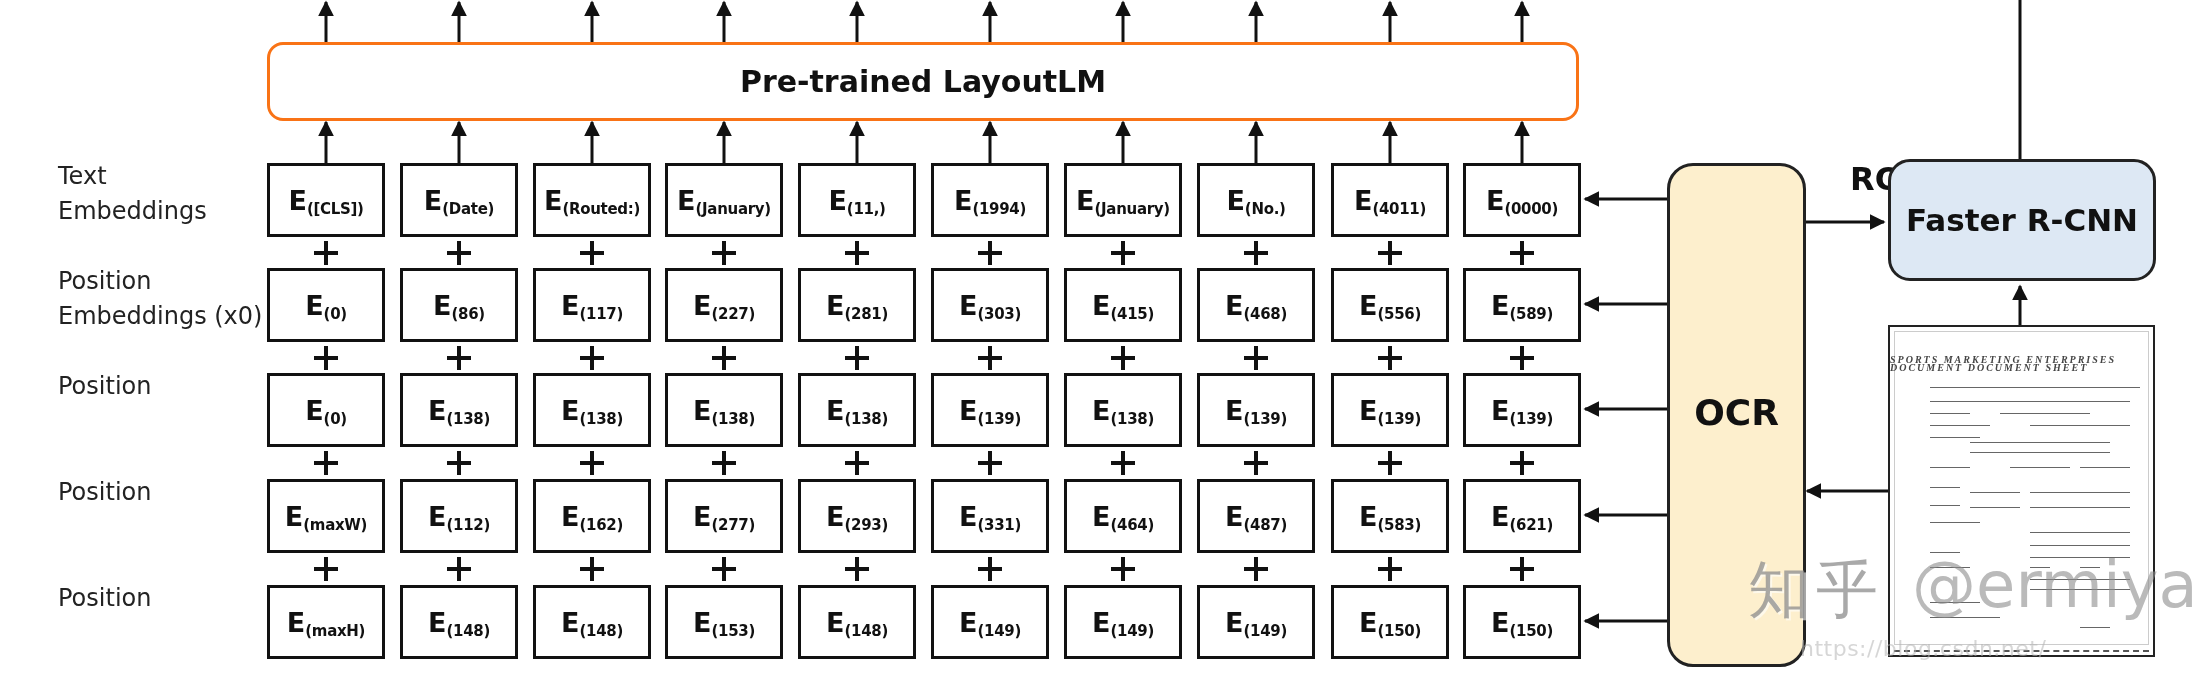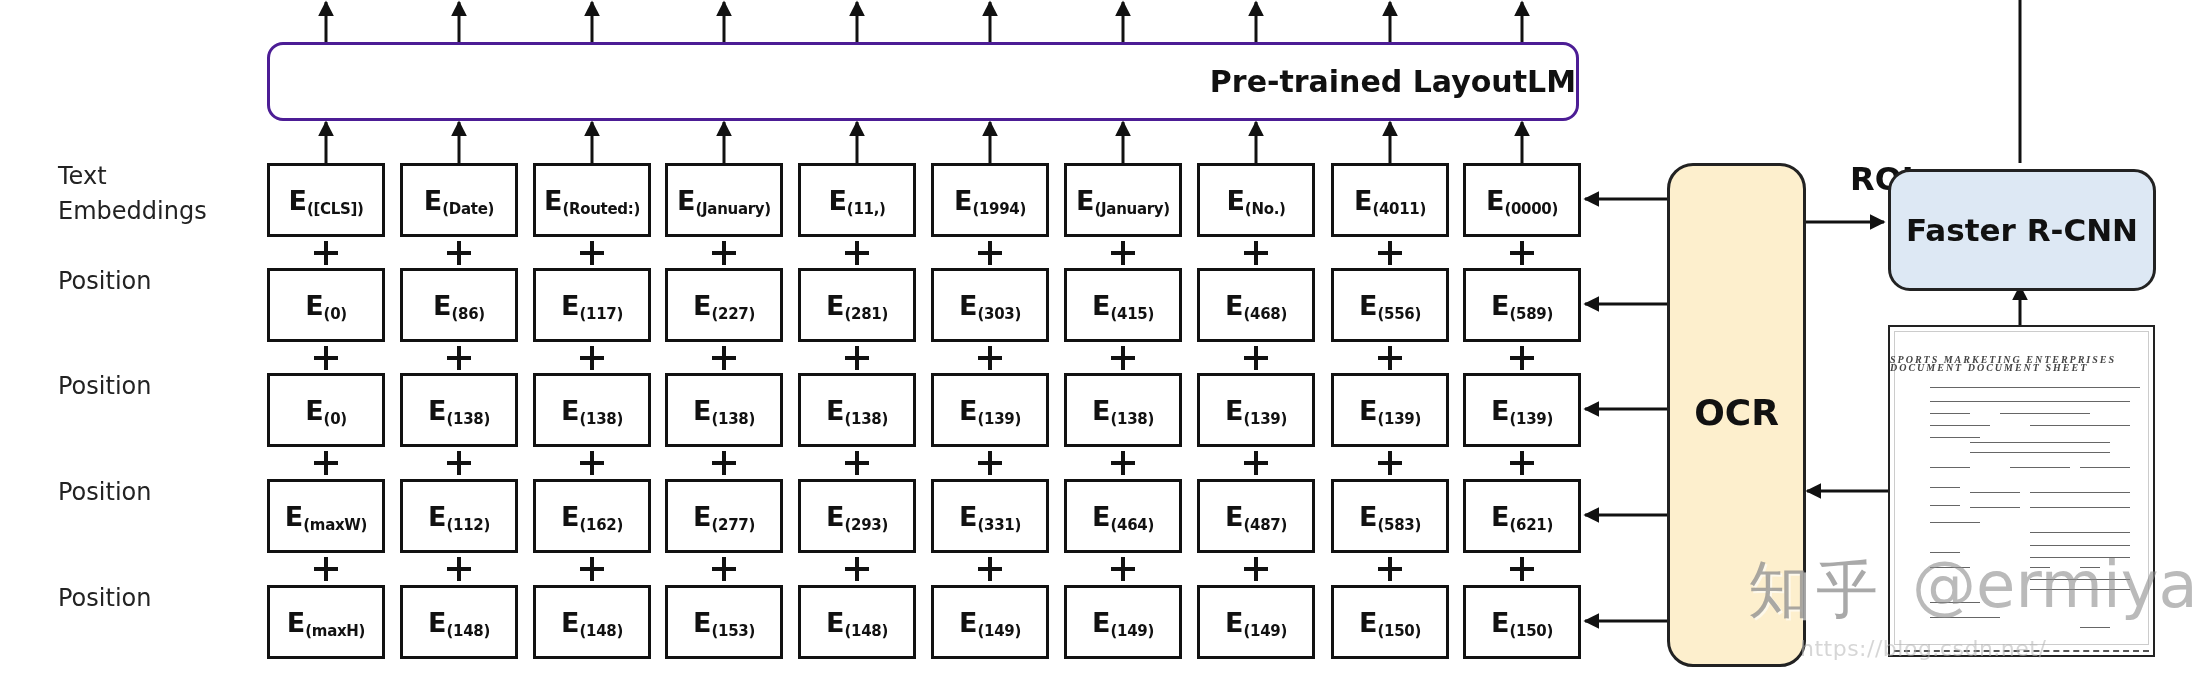--- a/index.html
+++ b/index.html
@@ -5,25 +5,25 @@
   html, body { margin:0; padding:0; background:#ffffff; }
   body { width:2204px; height:683px; position:relative; overflow:hidden; font-family:"Liberation Sans","DejaVu Sans",sans-serif; color:#111; }
   .row-label { position:absolute; left:58px; font-family:"DejaVu Sans","Liberation Sans",sans-serif; font-size:24px; line-height:35px; color:#222; white-space:nowrap; }
   .ebox { position:absolute; width:112px; height:68px; border:3px solid #111; background:#fff; box-sizing:content-box; display:flex; align-items:center; justify-content:center; }
   .ebox .e { font-family:"DejaVu Sans","Liberation Sans",sans-serif; font-weight:bold; font-size:27px; line-height:1; color:#111; }
   .ebox .sub { font-family:"DejaVu Sans","Liberation Sans",sans-serif; font-weight:bold; font-size:15px; position:relative; top:9px; color:#111; letter-spacing:-0.3px; }
   .plus { position:absolute; width:30px; height:30px; }
   .plus::before, .plus::after { content:""; position:absolute; background:#111; }
   .plus::before { left:13px; top:3px; width:4px; height:24px; }
   .plus::after { left:3px; top:13px; width:24px; height:4px; }
-  .layoutlm { position:absolute; left:267px; top:42px; width:1306px; height:73px; border:3px solid #4c1d95; border-radius:16px; background:#fff; display:flex; align-items:center; justify-content:flex-end; }
+  .layoutlm { position:absolute; left:267px; top:42px; width:1306px; height:73px; border:3px solid #f97316; border-radius:16px; background:#fff; display:flex; align-items:center; justify-content:center; }
   .layoutlm span { font-family:"DejaVu Sans","Liberation Sans",sans-serif; font-weight:bold; font-size:30px; color:#111; }
   .ocr { position:absolute; left:1667px; top:163px; width:133px; height:498px; border:3px solid #222; border-radius:26px; background:#fdefcd; display:flex; align-items:center; justify-content:center; }
   .ocr span { font-family:"DejaVu Sans","Liberation Sans",sans-serif; font-weight:bold; font-size:36px; color:#111; position:relative; top:-3px; }
-  .frcnn { position:absolute; left:1888px; top:169px; width:262px; height:116px; border:3px solid #222; border-radius:22px; background:#dde8f4; display:flex; align-items:center; justify-content:center; }
+  .frcnn { position:absolute; left:1888px; top:159px; width:262px; height:116px; border:3px solid #222; border-radius:22px; background:#dde8f4; display:flex; align-items:center; justify-content:center; }
   .frcnn span { font-family:"DejaVu Sans","Liberation Sans",sans-serif; font-weight:bold; font-size:31px; color:#111; }
   .roi { position:absolute; left:1815px; top:160px; font-family:"DejaVu Sans","Liberation Sans",sans-serif; font-weight:bold; font-size:32px; color:#111;margin-left:35px; }
   .doc { position:absolute; left:1888px; top:325px; width:263px; height:328px; border:2px solid #222; background:#fff; overflow:hidden; }
   .doc .inner { position:absolute; left:4px; top:4px; right:4px; bottom:10px; border:1px solid #ccc; }
   .doc .t1, .doc .t2 { position:absolute; left:0; right:0; text-align:left; font-family:Liberation Serif, serif; font-size:10px; font-weight:bold; letter-spacing:2px; color:#444; font-style:italic; }
   .doc .t1 { top:27px; } .doc .t2 { top:35px; }
   .doc .line { position:absolute; height:1px; background:#666; }
   .doc .bottom-dash { position:absolute; left:4px; right:4px; bottom:3px; border-top:2px dashed #555; }
   .wm-zh { position:absolute; left:1748px; top:548px; font-family:"DejaVu Sans",sans-serif; font-size:62px; color:rgba(140,140,140,0.75); letter-spacing:6px; text-shadow:2px 2px 0 rgba(255,255,255,0.6); }
   .wm-user { position:absolute; left:1912px; top:548px; font-family:"DejaVu Sans",sans-serif; font-size:64px; color:rgba(140,140,140,0.6); }
@@ -137,20 +137,21 @@
       <span class="sub">(4011)</span>
     </div>
     <div class="plus" style="left: 1375px; top: 238px;"></div>
     <div class="ebox" style="left: 1463px; top: 163px;">
       <span class="e">E</span>
       <span class="sub">(0000)</span>
     </div>
     <div class="plus" style="left: 1507px; top: 238px;"></div>
     <div class="row-label" style="top: 264px;">
       <div>Position</div>
+      <div>Embeddings (x0)</div>
     </div>
     <div class="ebox" style="left: 267px; top: 268px;">
       <span class="e">E</span>
       <span class="sub">(0)</span>
     </div>
     <div class="plus" style="left: 311px; top: 343px;"></div>
     <div class="ebox" style="left: 400px; top: 268px;">
       <span class="e">E</span>
       <span class="sub">(86)</span>
     </div>

